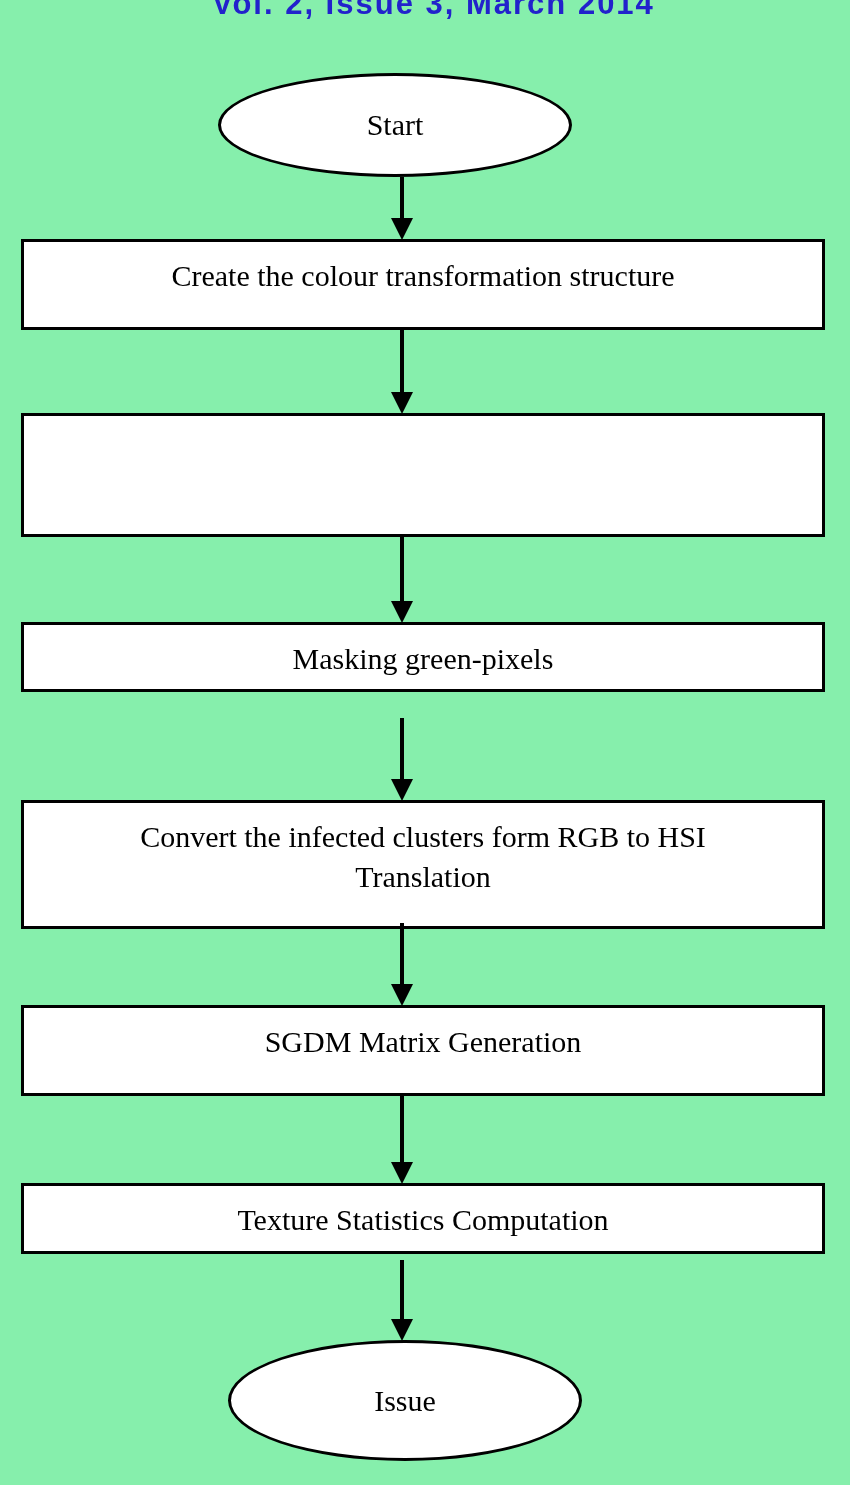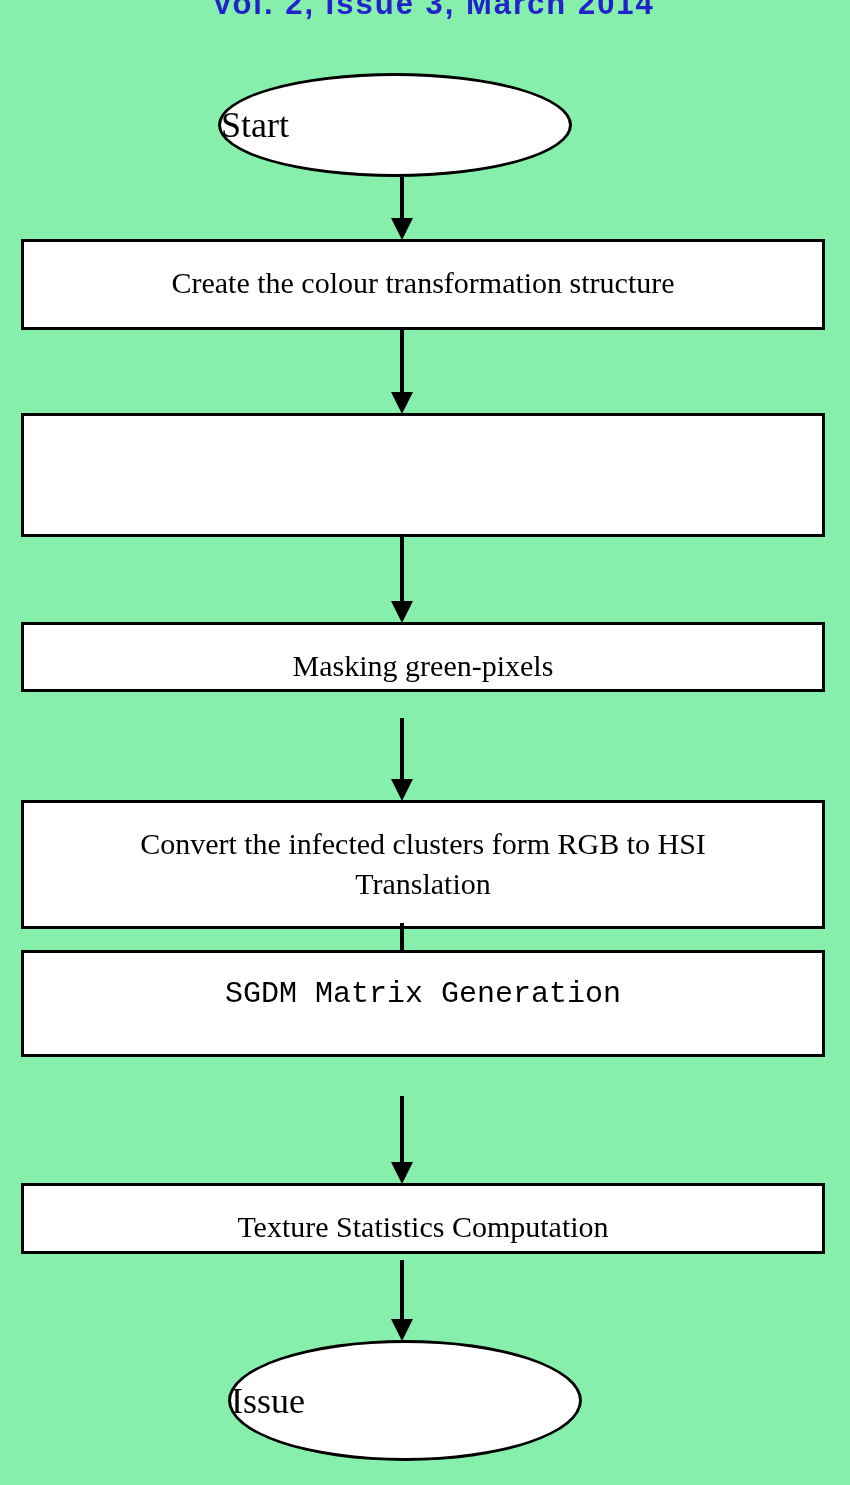--- a/index.html
+++ b/index.html
@@ -28,48 +28,48 @@
 
   
   .terminator {
     position: absolute;
     box-sizing: border-box;
     border: 3px solid #000000;
     border-radius: 50%;
     background: #ffffff;
     display: flex;
     align-items: center;
-    justify-content: flex-start;
-    font-size: 36px;
+    justify-content: center;
+    font-size: 30px;
   }
   .start-node { left: 218px; top: 73px;  width: 354px; height: 104px; }
   .stop-node  { left: 228px; top: 1340px; width: 354px; height: 121px; }
 
   
   .process {
     position: absolute;
     left: 21px;
     width: 804px;
     box-sizing: border-box;
     border: 3px solid #000000;
     background: #ffffff;
     display: flex;
     justify-content: center;
     align-items: flex-start;
-    padding-top: 21px;
+    padding-top: 14px;
     text-align: center;
     font-size: 30px;
     line-height: 40px;
   }
   .process span { display: block; }
   .r1 { top: 239px;  height: 91px; }
   .r2 { top: 413px;  height: 124px; }
   .r3 { top: 622px;  height: 70px; }
   .r4 { top: 800px;  height: 129px; }
-  .r5 { top: 950px; height: 107px; font-family: Liberation Mono, monospace; }
+  .r5 { top: 1005px; height: 91px; }
   .r6 { top: 1183px; height: 71px; }
 
   
   .arrow { position: absolute; left: 391px; width: 22px; }
   .arrow-line {
     position: absolute;
     left: 50%;
     transform: translateX(-50%);
     top: 0;
     bottom: 18px;

